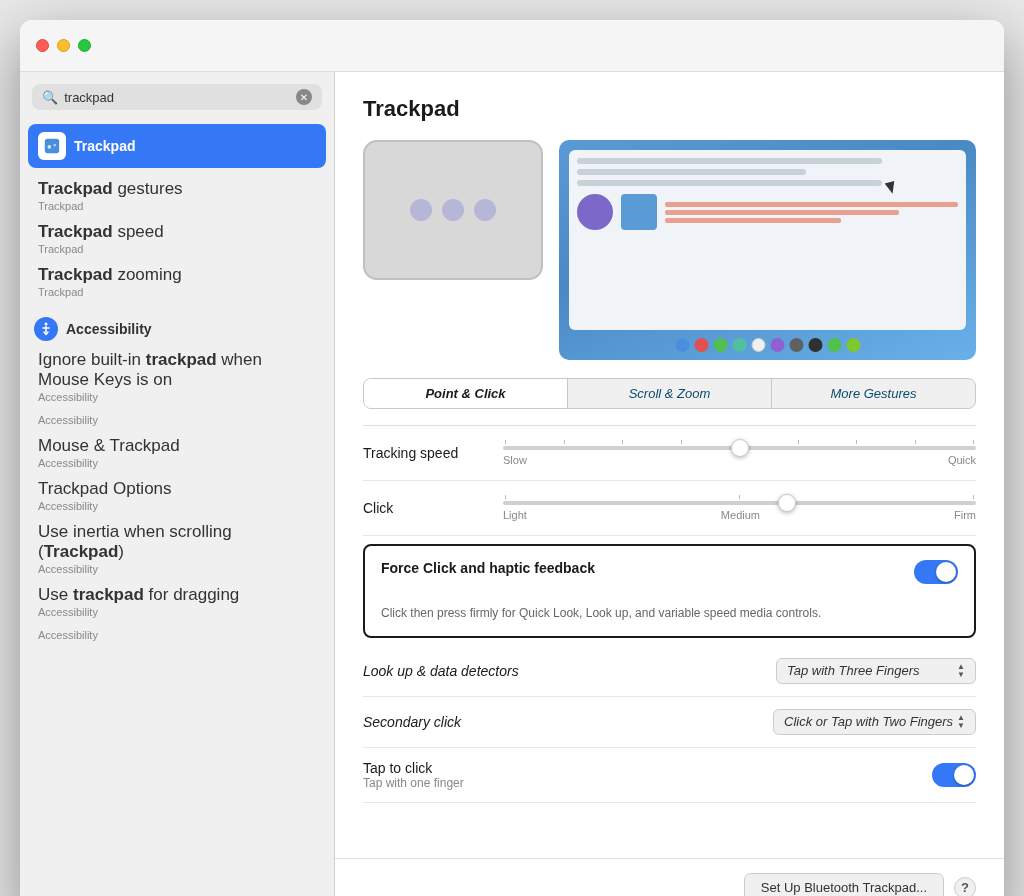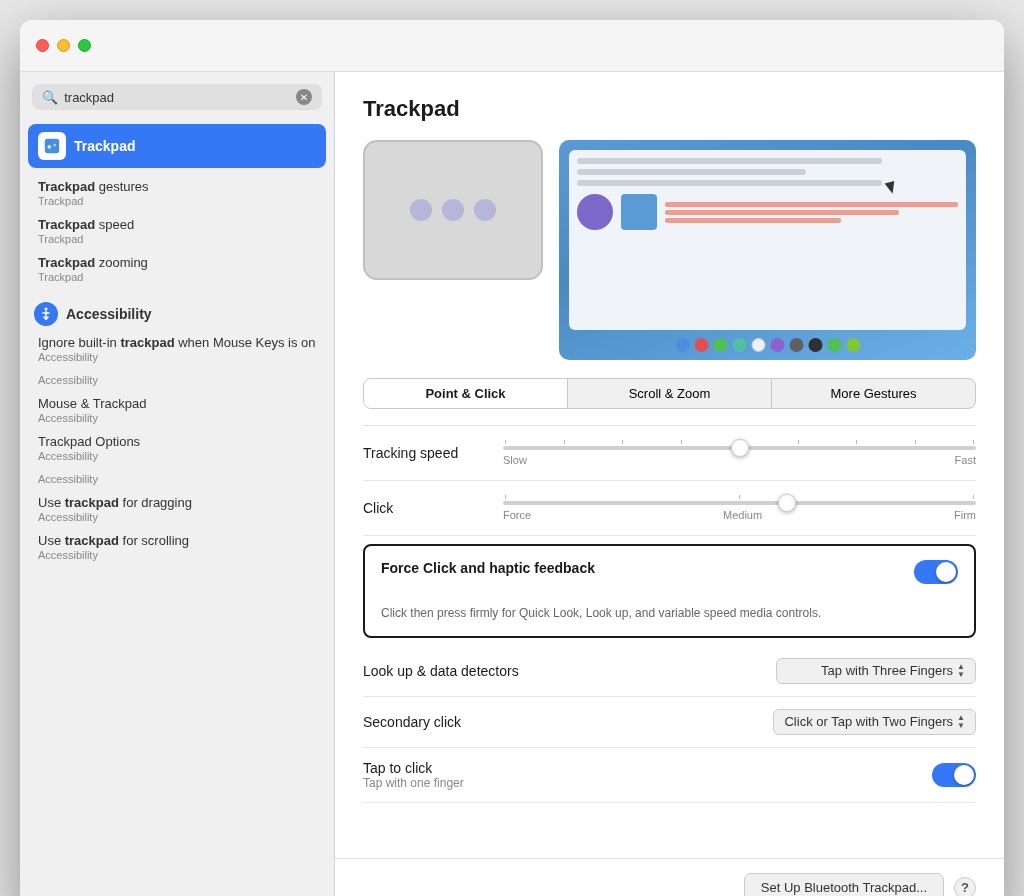--- a/index.html
+++ b/index.html
@@ -133,21 +133,21 @@
     }
 
     .sidebar-sub-group {
       padding: 4px 0;
     }
     .sidebar-sub-item {
       padding: 5px 18px;
       cursor: pointer;
     }
     .sidebar-sub-item .sub-title {
-      font-size: 13px;
+      font-size: 17px;
       color: #333;
     }
     .sidebar-sub-item .sub-title strong {
       font-weight: 700;
     }
     .sidebar-sub-item .sub-category {
       font-size: 11px;
       color: #888;
       margin-top: 1px;
     }
@@ -308,28 +308,29 @@
     }
 
     
     .tabs-container {
       display: flex;
       border: 1px solid #c8c8c8;
       border-radius: 8px;
       overflow: hidden;
       margin-bottom: 16px;
       background: #f0f0f0;
+      font-style: italic;
     }
     .tab {
       flex: 1;
       padding: 7px 14px;
       text-align: center;
       font-size: 13px;
       font-weight: 500;
-      color: #000000;
+      color: #0c4a6e;
       cursor: pointer;
       border-right: 1px solid #c8c8c8;
     }
     .tab:last-child { border-right: none; }
     .tab.active {
       background: white;
       font-weight: 600;
       color: #1a1a1a;
     }
 
@@ -438,39 +439,40 @@
       line-height: 1.4;
       margin-top: 29px;
     }
 
     
     .dropdown-row {
       display: flex;
       align-items: center;
       padding: 12px 0;
       border-bottom: 1px solid #e8e8e8;
+      font-style: italic;
     }
     .dropdown-label {
       font-size: 14px;
       color: #1a1a1a;
       flex: 1;
     }
     .dropdown-select {
       display: flex;
       align-items: center;
       gap: 4px;
       background: #f0f0f0;
       border: 1px solid #ccc;
       border-radius: 6px;
       padding: 4px 10px;
       font-size: 13px;
       color: #333;
       cursor: pointer;
       min-width: 200px;
-      justify-content: flex-end;
+      justify-content: space-between;
     }
     .dropdown-arrows {
       display: flex;
       flex-direction: column;
       font-size: 8px;
       color: #555;
       line-height: 1;
     }
 
     
@@ -595,28 +597,28 @@
         </div>
         <div class="sidebar-sub-item">
           <div class="sub-title">Mouse &amp; Trackpad</div>
           <div class="sub-category">Accessibility</div>
         </div>
         <div class="sidebar-sub-item">
           <div class="sub-title">Trackpad Options</div>
           <div class="sub-category">Accessibility</div>
         </div>
         <div class="sidebar-sub-item">
+          <div class="sub-title">Use inertia when scrolling (<strong>Trackpad</strong>)</div>
           <div class="sub-category">Accessibility</div>
         </div>
         <div class="sidebar-sub-item">
           <div class="sub-title">Use <strong>trackpad</strong> for dragging</div>
           <div class="sub-category">Accessibility</div>
         </div>
         <div class="sidebar-sub-item">
-          <div class="sub-title">Use <strong>trackpad</strong> for scrolling</div>
           <div class="sub-category">Accessibility</div>
         </div>
       </div>
     </div>
 
     <div style="flex:1; display:flex; flex-direction:column;">
       <div class="main-content">
         <div class="main-title">Trackpad</div>
 
         <div class="preview-area">
@@ -680,38 +682,38 @@
                 <div class="tick"></div>
                 <div class="tick"></div>
                 <div class="tick"></div>
                 <div class="tick"></div>
               </div>
               <div class="slider-track">
                 <div class="slider-thumb" style="left: calc(50% - 9px)"></div>
               </div>
               <div class="slider-labels">
                 <span>Slow</span>
-                <span>Fast</span>
+                <span>Quick</span>
               </div>
             </div>
           </div>
 
           <div class="setting-row">
             <div class="setting-label">Click</div>
             <div class="slider-container">
               <div class="tick-marks">
                 <div class="tick"></div>
                 <div class="tick"></div>
                 <div class="tick"></div>
               </div>
               <div class="slider-track">
                 <div class="slider-thumb" style="left: calc(60% - 9px)"></div>
               </div>
               <div class="slider-labels">
-                <span>Force</span>
+                <span>Light</span>
                 <span>Medium</span>
                 <span>Firm</span>
               </div>
             </div>
           </div>
 
 
           <div class="force-click-box">
             <div class="force-click-text">
               <div class="force-click-title">Force Click and haptic feedback</div>

